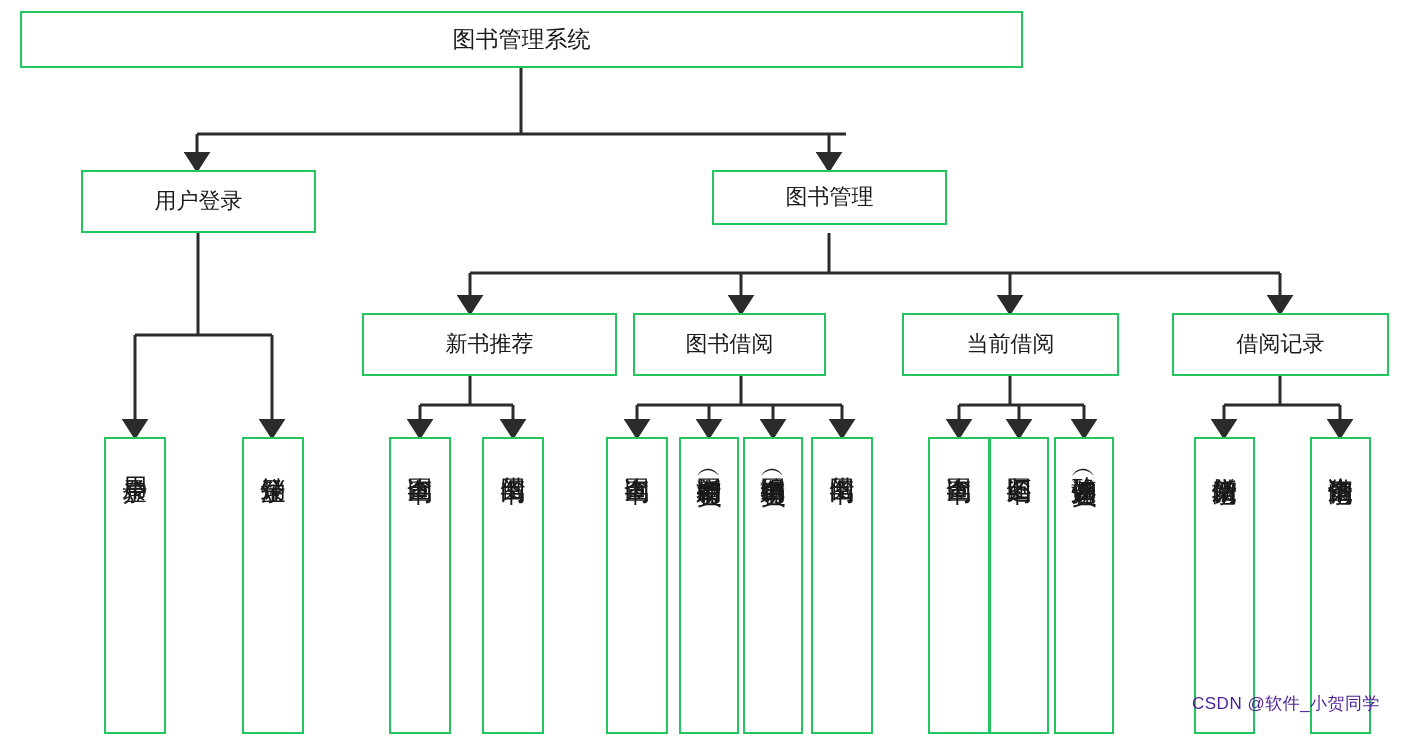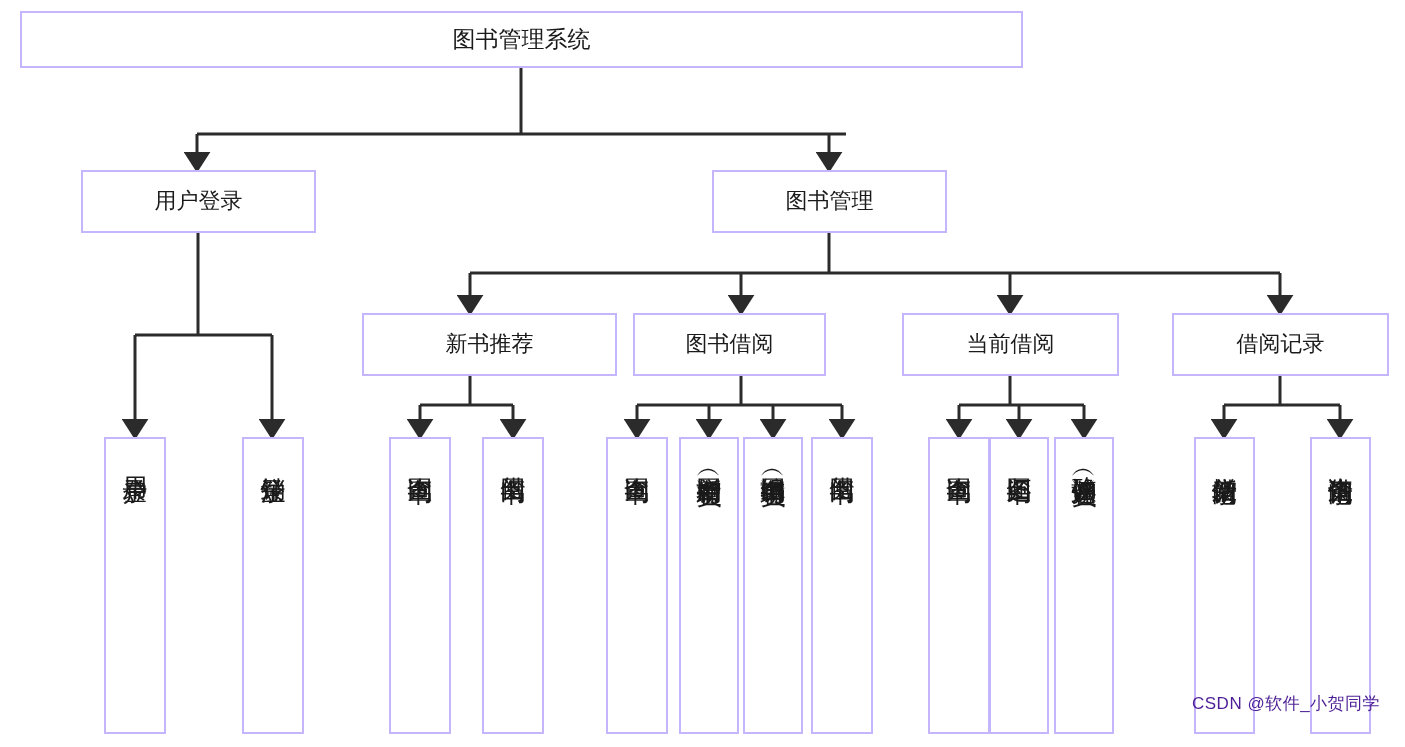--- a/index.html
+++ b/index.html
@@ -21,21 +21,21 @@
     position: absolute;
     left: 0;
     top: 0;
     width: 1405px;
     height: 747px;
   }
   .node {
     position: absolute;
     box-sizing: border-box;
     background: #ffffff;
-    border: 2px solid #c4b5fd;
+    border: 2px solid #22c55e;
     display: flex;
     align-items: center;
     justify-content: center;
     color: #1a1a1a;
     z-index: 2;
   }
   .node-label {
     display: block;
     text-align: center;
     line-height: 1.22;
@@ -127,21 +127,21 @@
     </g>
   </svg>
 
   <div class="node root" style="left:20px; top:11px; width:1003px; height:57px;">
     <span class="node-label">图书管理系统</span>
   </div>
 
   <div class="node level2" style="left:81px; top:170px; width:235px; height:63px;">
     <span class="node-label">用户登录</span>
   </div>
-  <div class="node level2" style="left:712px; top:170px; width:235px; height:63px;">
+  <div class="node level2" style="left:712px; top:170px; width:235px; height:55px;">
     <span class="node-label">图书管理</span>
   </div>
 
   <div class="node level3" style="left:362px; top:313px; width:255px; height:63px;">
     <span class="node-label">新书推荐</span>
   </div>
   <div class="node level3" style="left:633px; top:313px; width:193px; height:63px;">
     <span class="node-label">图书借阅</span>
   </div>
   <div class="node level3" style="left:1172px; top:313px; width:217px; height:63px;">

